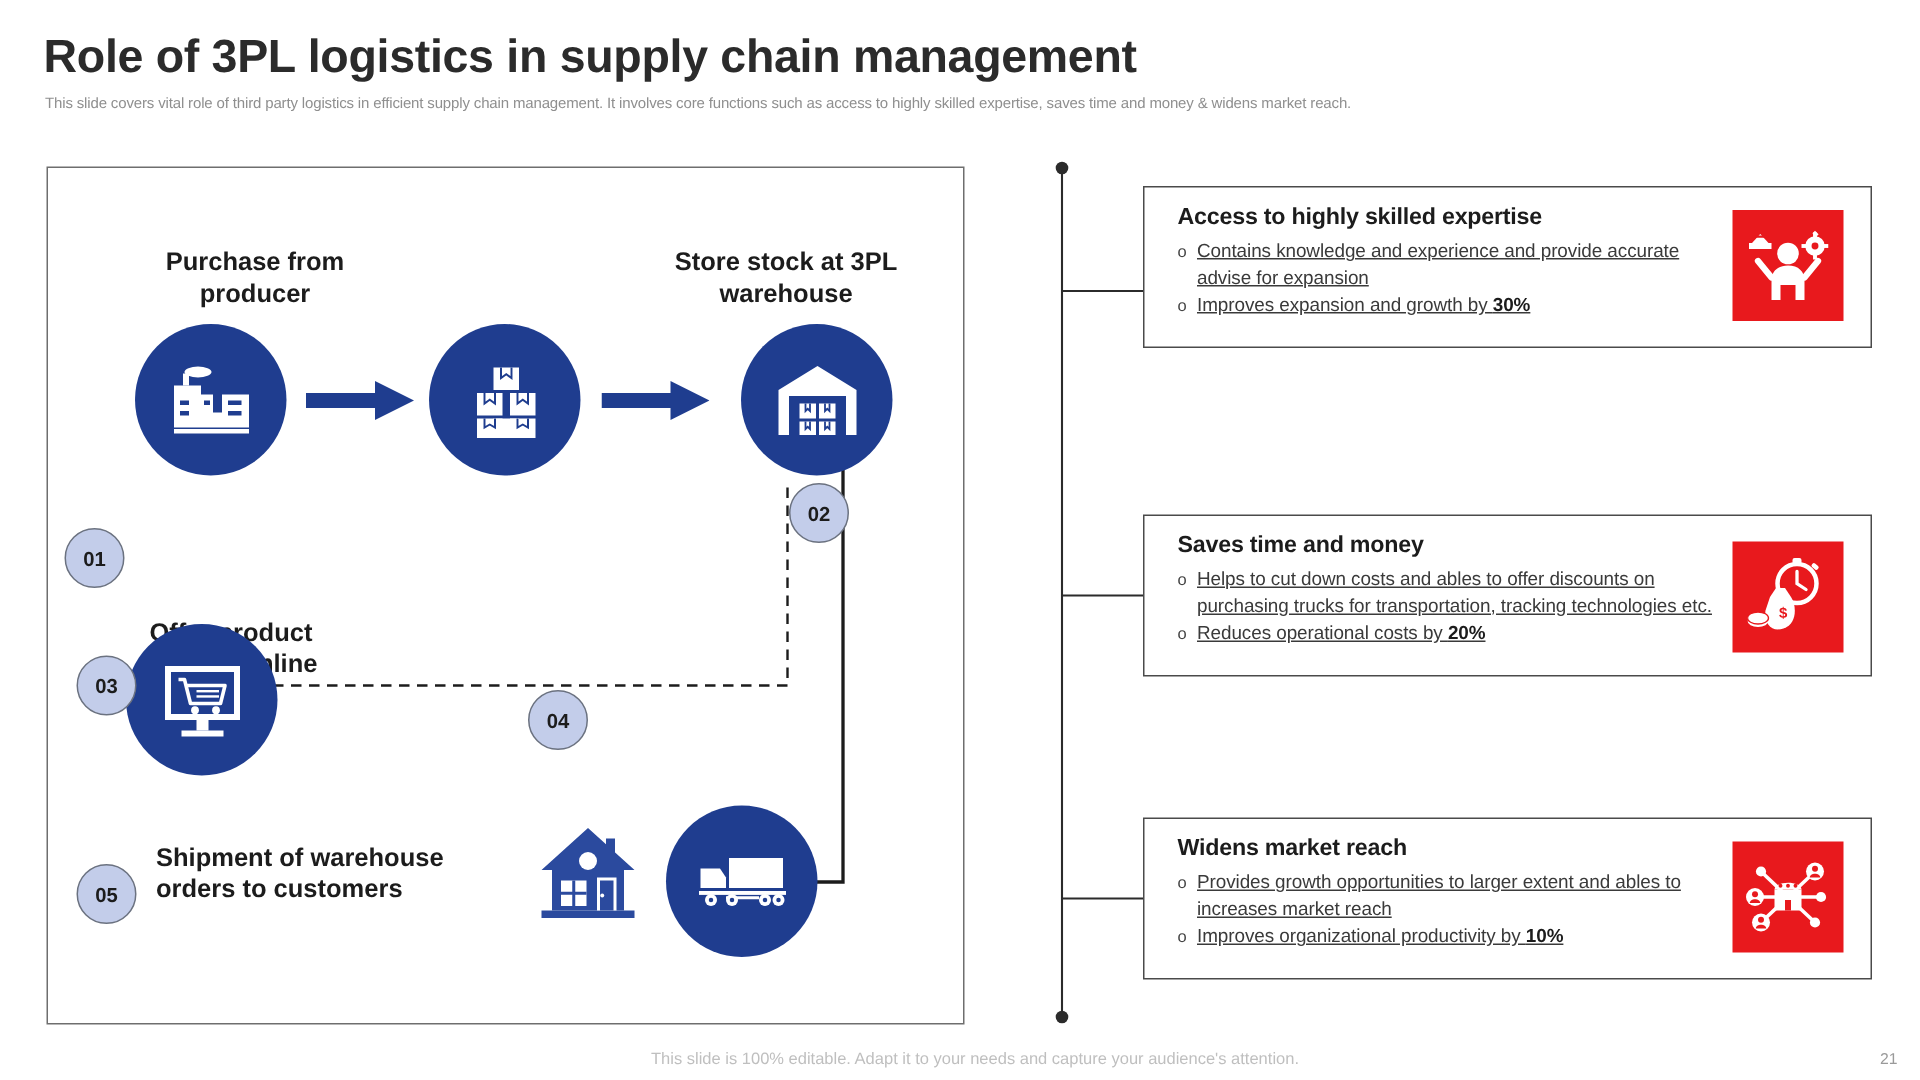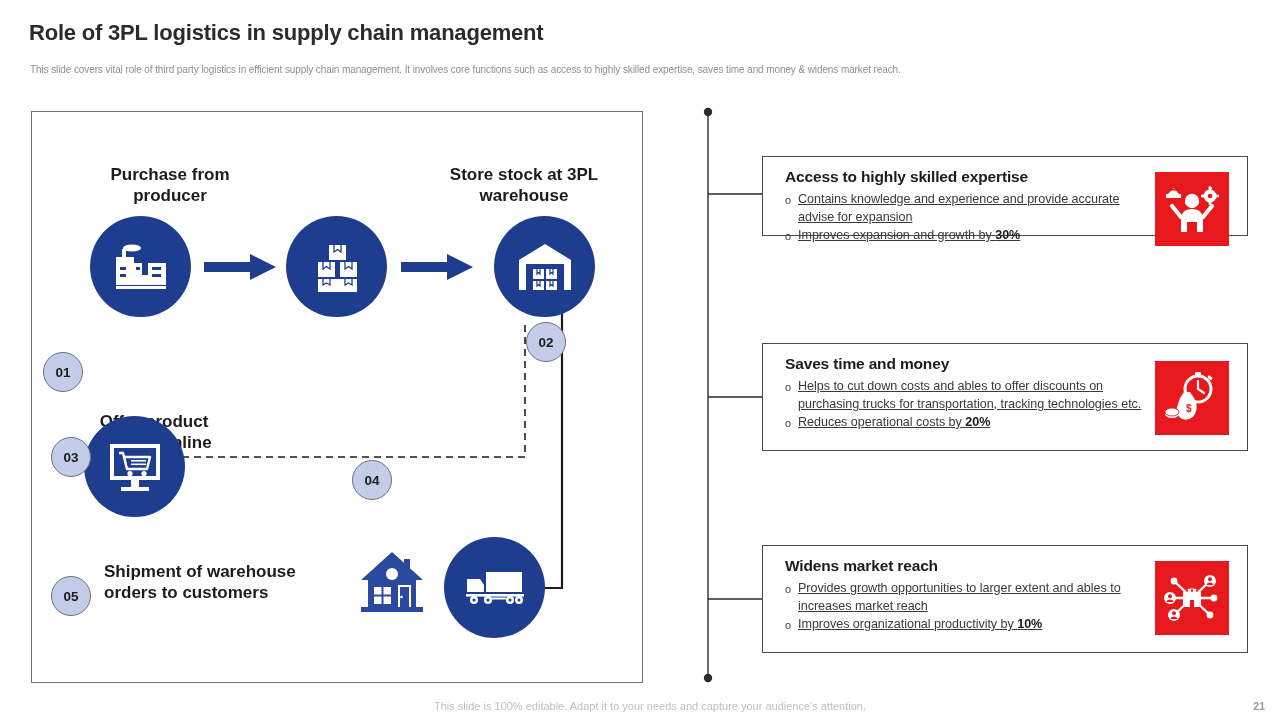--- a/index.html
+++ b/index.html
@@ -7,21 +7,21 @@
     width: 1280px; height: 720px;
     background: #ffffff;
     font-family: "Liberation Sans", sans-serif;
     overflow: hidden;
   }
   .slide { position: relative; width: 1280px; height: 720px; background:#fff; }
 
   
   .title {
     position: absolute; left: 29px; top: 20px;
-    font-size: 22px; font-weight: bold; color: #2b2b2b;
+    font-size: 31px; font-weight: bold; color: #2b2b2b;
     letter-spacing: -0.2px; white-space: nowrap;
   }
   .subtitle {
     position: absolute; left: 30px; top: 64px;
     font-size: 10px; color: #8f8f8f; white-space: nowrap;
     letter-spacing: -0.1px;
   }
 
   
   .panel {
@@ -83,21 +83,21 @@
     display: flex; align-items: center; justify-content: center;
   }
 
   
   .footer-note {
     position: absolute; left: 0; top: 700px; width: 1280px;
     text-align: center; font-size: 11px; color: #bfbfbf; padding-left: 20px;
   }
   .page-num {
     position: absolute; right: 15px; top: 700px;
-    font-size: 10.5px; color: #9a9a9a; font-weight: bold;
+    font-size: 10.5px; color: #9a9a9a;
   }
 </style>
 </head>
 <body>
 
 <div class="slide">
 
   <div class="title">Role of 3PL logistics in supply chain management</div>
   <div class="subtitle">This slide covers vital role of third party logistics in efficient supply chain management. It involves core functions such as access to highly skilled expertise, saves time and money &amp; widens market reach.</div>
 
@@ -239,21 +239,21 @@
 
   <svg class="spine" viewBox="0 0 1280 720">
     <line x1="708" y1="112" x2="708" y2="678" stroke="#2b2b2b" stroke-width="1.4"></line>
     <circle cx="708" cy="112" r="4.2" fill="#2b2b2b"></circle>
     <circle cx="708" cy="678" r="4.2" fill="#2b2b2b"></circle>
     <line x1="708" y1="194" x2="762" y2="194" stroke="#2b2b2b" stroke-width="1.4"></line>
     <line x1="708" y1="397" x2="762" y2="397" stroke="#2b2b2b" stroke-width="1.4"></line>
     <line x1="708" y1="599" x2="762" y2="599" stroke="#2b2b2b" stroke-width="1.4"></line>
   </svg>
 
-  <div class="card" style="top:156px; height:80px;padding-left:28px;">
+  <div class="card" style="top:124px; height:108px;padding-left:28px;">
     <div class="card-title">Access to highly skilled expertise</div>
     <div class="bullets">
       <div class="bullet">
         <span class="bullet-marker">o</span>
         <span class="bullet-text"><span>Contains knowledge and experience  and provide accurate advise for expansion</span></span>
       </div>
       <div class="bullet">
         <span class="bullet-marker">o</span>
         <span class="bullet-text"><span>Improves expansion and growth by </span><b>30%</b></span>
       </div>

